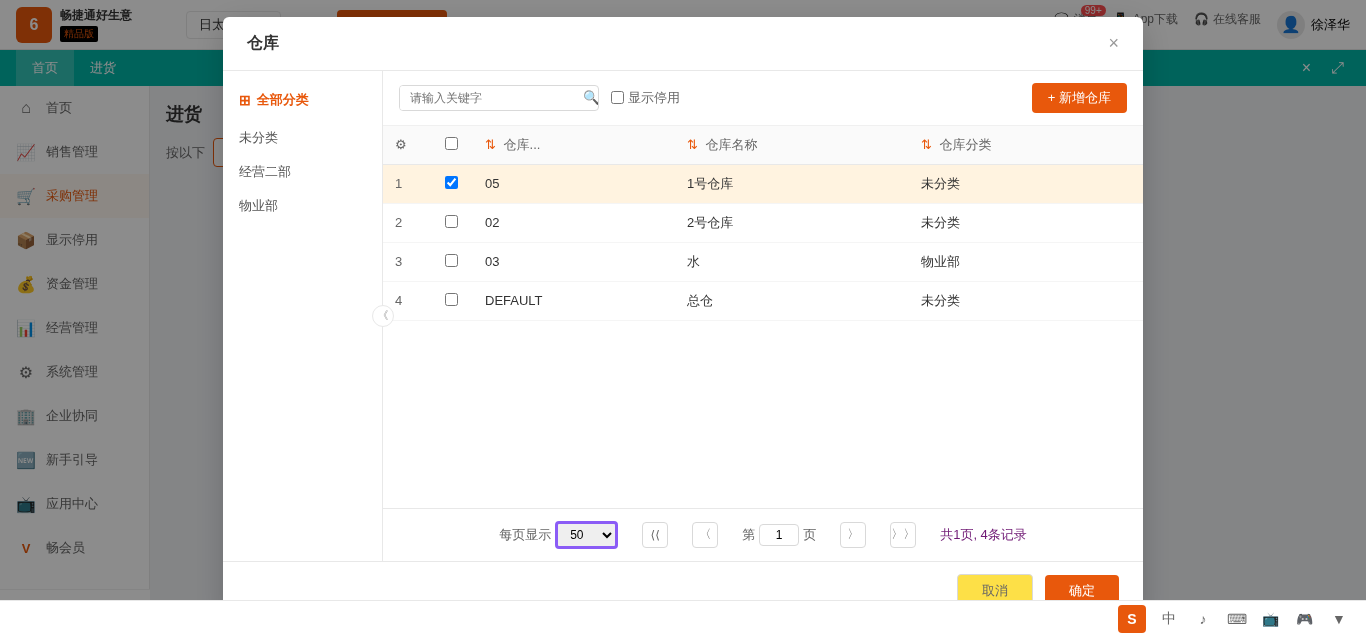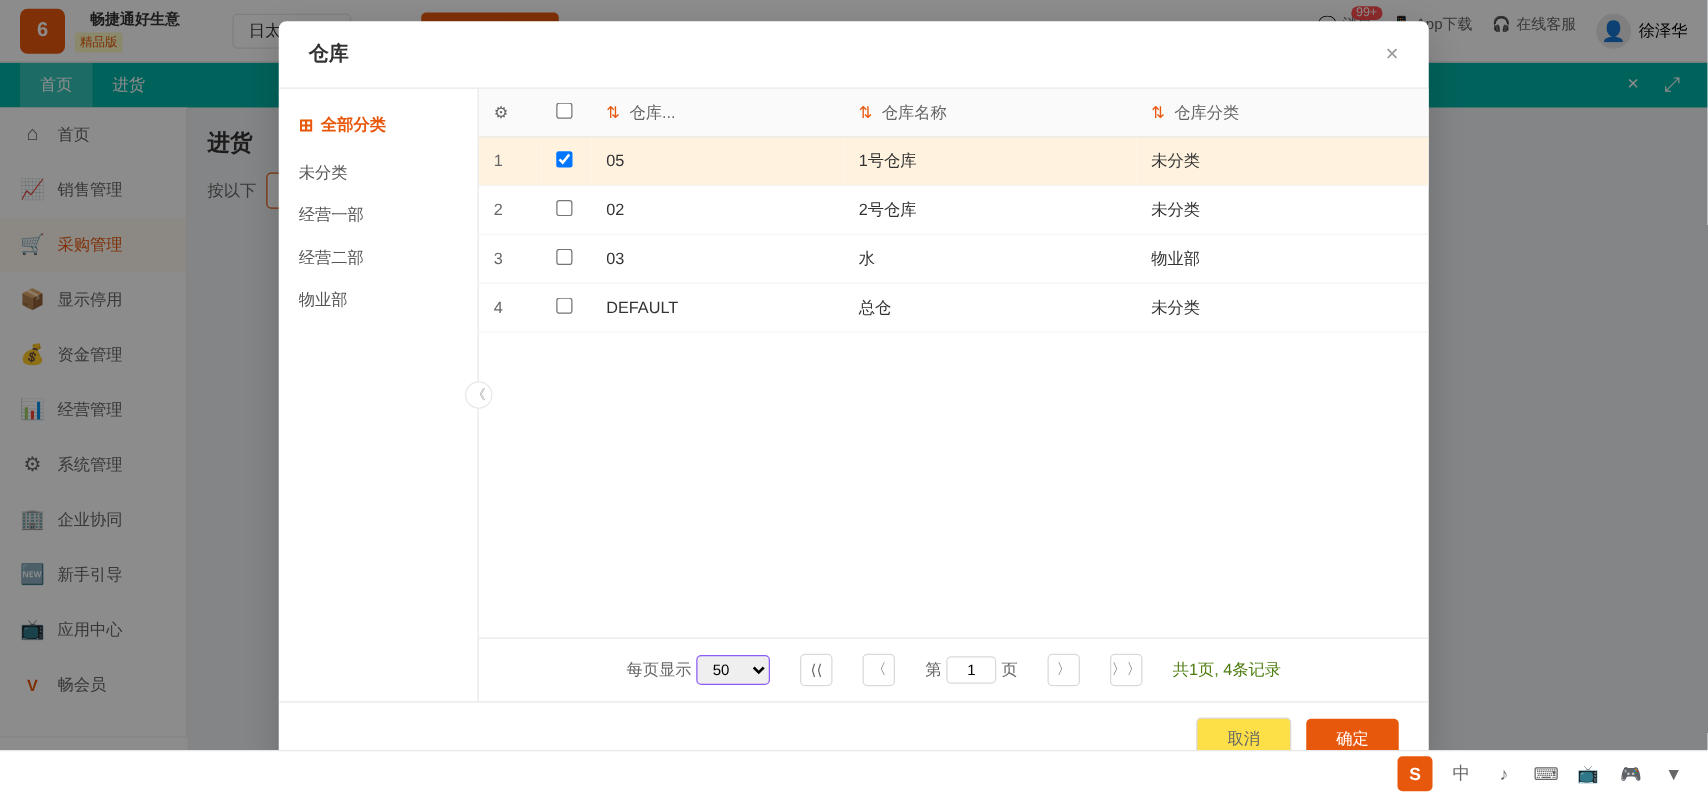--- a/index.html
+++ b/index.html
@@ -23,21 +23,21 @@
       flex-shrink: 0;
     }
     .logo-icon {
       width: 36px; height: 36px;
       background: #e8580c;
       border-radius: 6px;
       display: flex; align-items: center; justify-content: center;
       color: #fff; font-weight: bold; font-size: 16px;
       margin-right: 8px;
     }
-    .logo-badge { font-size: 10px; color: #e8580c; background: #fef9c3; padding: 1px 4px; border-radius: 2px; margin-top: 2px; display: inline-block; }
+    .logo-badge { font-size: 10px; color: #e8580c; background: #000000; padding: 1px 4px; border-radius: 2px; margin-top: 2px; display: inline-block; }
     .company-selector {
       display: flex; align-items: center; gap: 6px;
       padding: 4px 12px; border: 1px solid #e8e8e8; border-radius: 4px;
       cursor: pointer; color: #333; font-size: 13px;
     }
     .company-selector .arrow { color: #999; font-size: 11px; }
     .header-center { flex: 1; display: flex; align-items: center; gap: 12px; padding: 0 20px; }
     .settings-icon { width: 32px; height: 32px; display: flex; align-items: center; justify-content: center; cursor: pointer; color: #666; font-size: 18px; }
     .try-btn { background: #e8580c; color: #fff; border: none; padding: 6px 16px; border-radius: 4px; cursor: pointer; font-size: 13px; }
     .header-right { display: flex; align-items: flex-start; gap: 16px; }
@@ -181,32 +181,32 @@
 
     
     .pagination-bar {
       display: flex; align-items: center; justify-content: center;
       padding: 12px 16px;
       border-top: 1px solid #e8e8e8;
       gap: 24px; font-size: 13px; color: #666;
     }
     .page-size-wrap { display: flex; align-items: center; gap: 4px; }
     .page-size-select {
-      border: 1px solid #8b5cf6; border-radius: 4px;
+      border: 3px solid #8b5cf6; border-radius: 4px;
       padding: 3px 8px; font-size: 12px; cursor: pointer;
     }
     .page-nav-btn {
       width: 26px; height: 26px; border: 1px solid #d9d9d9; border-radius: 4px;
       background: #fff; cursor: pointer; display: flex; align-items: center; justify-content: center;
       color: #666; font-size: 12px;
     }
     .page-nav-btn:disabled { color: #ccc; cursor: default; }
     .page-input-wrap { display: flex; align-items: center; gap: 4px; }
     .page-input { width: 40px; border: 1px solid #d9d9d9; border-radius: 4px; padding: 3px 6px; text-align: center; font-size: 12px; }
-    .total-info { color: #4d7c0f; }
+    .total-info { color: #701a75; }
 
     
     .modal-footer {
       display: flex; align-items: center; justify-content: flex-end;
       padding: 12px 24px;
       border-top: 1px solid #e8e8e8;
       gap: 12px;
     }
     .cancel-btn { padding: 7px 24px; border: 1px solid #d9d9d9; background: #fde047; border-radius: 4px; cursor: pointer; font-size: 13px; color: #666; }
     .confirm-btn { padding: 7px 24px; background: #e8580c; border: none; color: #fff; border-radius: 4px; cursor: pointer; font-size: 13px; }
@@ -224,21 +224,21 @@
   </style>
 </head>
 <body>
 
 <div class="top-header">
   <div class="logo-area">
     <div class="logo-icon">
       <span>6</span>
     </div>
     <div>
-      <div style="font-size:12px;font-weight:bold;color:#333;margin-left:12px;">畅捷通好生意</div>
+      <div style="font-size:12px;font-weight:bold;color:#333;">畅捷通好生意</div>
       <span class="logo-badge">精品版</span>
     </div>
   </div>
 
   <div class="header-center">
     <div class="company-selector">
       <span>日太阳膜</span>
       <span class="arrow">▼</span>
     </div>
     <div class="settings-icon">
@@ -359,30 +359,40 @@
     </div>
 
     <div class="modal-body">
 
       <div class="category-panel">
         <div class="category-header">
           <span class="grid-icon">⊞</span>
           <span>全部分类</span>
         </div>
         <div class="category-item">未分类</div>
-        <div class="category-item">经营一部</div>
         <div class="category-item">经营二部</div>
         <div class="category-item">物业部</div>
         <div class="collapse-btn">
           <span>《</span>
         </div>
       </div>
 
       <div class="table-panel">
 
+        <div class="table-toolbar">
+          <div class="search-input-wrap">
+            <input type="text" placeholder="请输入关键字" style="">
+            <button class="search-btn">🔍</button>
+          </div>
+          <label class="show-disabled">
+            <input type="checkbox" style="">
+            <span>显示停用</span>
+          </label>
+          <button class="add-warehouse-btn">+ 新增仓库</button>
+        </div>
 
         <div class="table-wrap">
           <table>
             <thead>
               <tr>
                 <th style="width:50px;">
                   <span>⚙</span>
                 </th>
                 <th style="width:40px;">
                   <input type="checkbox" style="">

